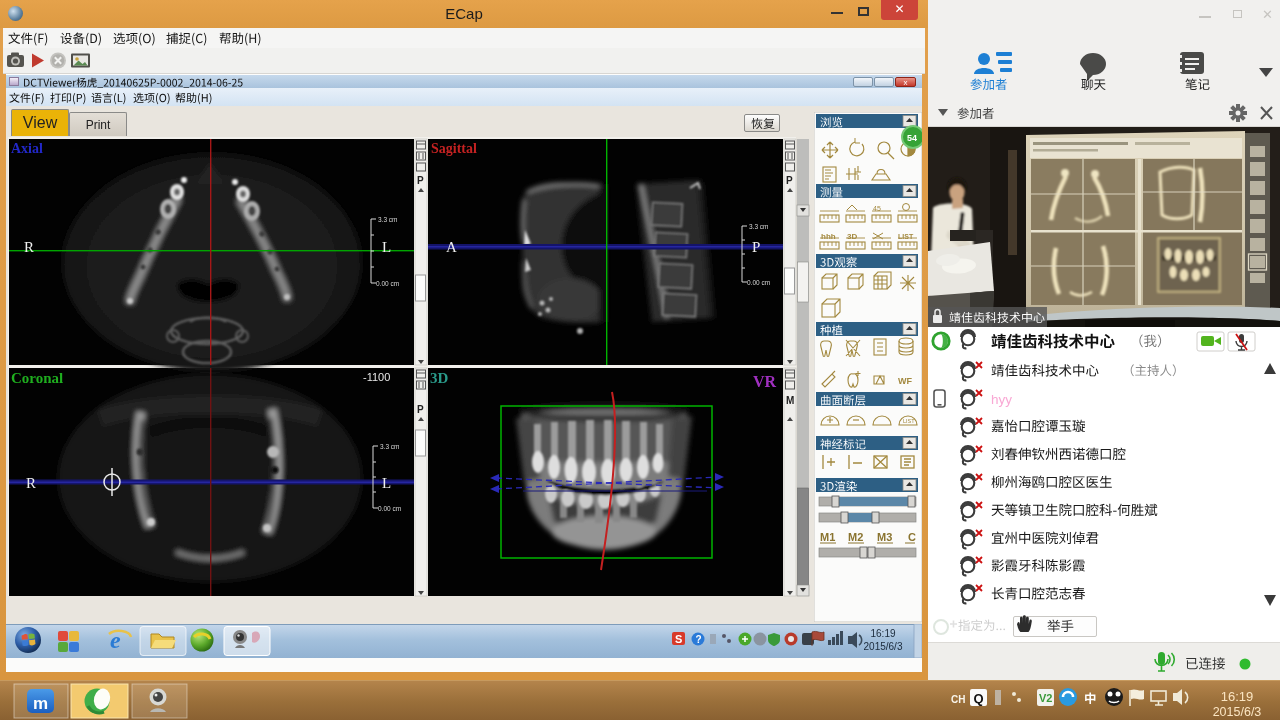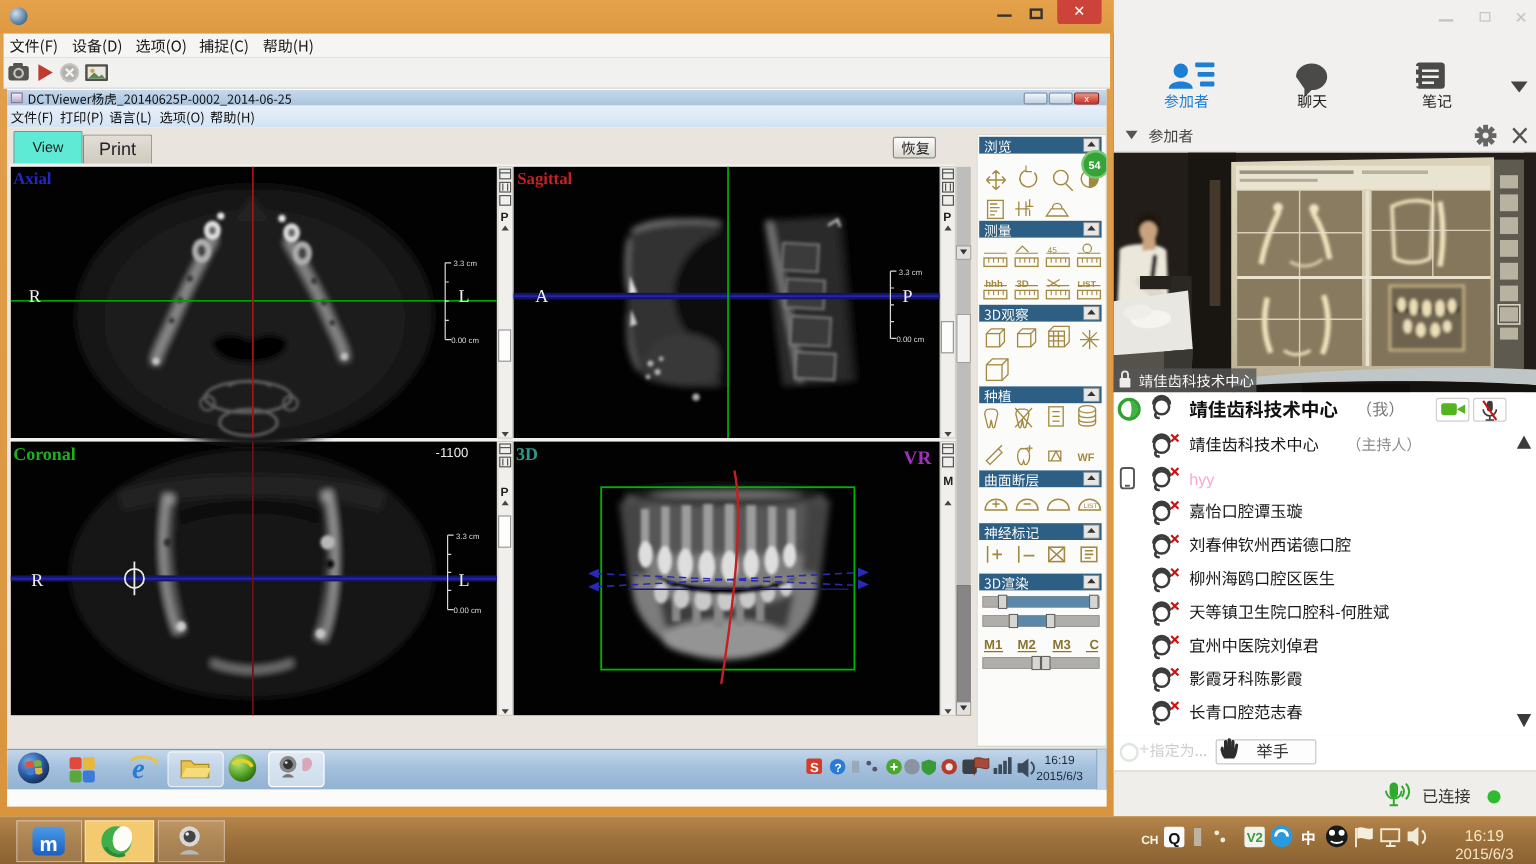--- a/index.html
+++ b/index.html
@@ -6,20 +6,21 @@
 .ab{position:absolute}
 #stage{position:absolute;left:0;top:0;width:1280px;height:720px}
 </style></head>
 <body>
 <div id="stage">
 
 <div class="ab" style="left:0;top:0;width:928px;height:680px;background:linear-gradient(#e2a04c,#d9953e)"></div>
 
 <div class="ab" style="left:0;top:0;width:928px;height:28px;background:linear-gradient(#e5a24b,#dd9a42)"></div>
 <div class="ab" style="left:8px;top:6px;width:15px;height:15px;border-radius:50%;background:radial-gradient(circle at 35% 35%,#cfe0ee,#5b7f9e 60%,#2e4a63)"></div>
+<div class="ab" style="left:0;top:5px;width:928px;text-align:center;font-size:15px;color:#1c1c1c">ECap</div>
 <div class="ab" style="left:831px;top:12px;width:12px;height:2px;background:#333"></div>
 <div class="ab" style="left:858px;top:7px;width:11px;height:9px;border:2px solid #333"></div>
 <div class="ab" style="left:881px;top:0;width:37px;height:20px;background:#cc4439;border-radius:0 0 3px 3px;color:#fff;text-align:center;font-size:12px;line-height:19px">✕</div>
 
 <div class="ab" style="left:3px;top:28px;width:922px;height:20px;background:#f5f5f4"></div>
 
 <div class="ab" style="left:3px;top:48px;width:922px;height:26px;background:#f1f1ef;border-bottom:1px solid #d8d6d2"></div>
 <svg class="ab" style="left:6px;top:51px" width="100" height="20" viewBox="0 0 100 20">
   <g fill="#55544f">
         <rect x="1" y="4" width="17" height="12" rx="2"></rect>
@@ -46,22 +47,22 @@
 <div class="ab" style="left:6px;top:75px;width:916px;height:13px;background:linear-gradient(#c6d9ec,#a9c3dd)"></div>
 <div class="ab" style="left:9px;top:77px;width:10px;height:9px;background:linear-gradient(#f3eef8,#b9a8cc);border:1px solid #8a7a9c"></div>
 
 <div class="ab" style="left:853px;top:77px;width:20px;height:10px;background:linear-gradient(#f2f6fa,#c2d2e2);border:1px solid #7d93a8;border-radius:2px"></div>
 <div class="ab" style="left:874px;top:77px;width:20px;height:10px;background:linear-gradient(#f2f6fa,#c2d2e2);border:1px solid #7d93a8;border-radius:2px"></div>
 <div class="ab" style="left:895px;top:77px;width:21px;height:10px;background:linear-gradient(#e89387,#c3372a);border:1px solid #8e2417;border-radius:2px;color:#fff;font-size:8px;line-height:9px;text-align:center">x</div>
 <div class="ab" style="left:6px;top:88px;width:916px;height:18px;background:linear-gradient(#e8f0f9,#d3e3f3)"></div>
 
 <div class="ab" style="left:6px;top:106px;width:916px;height:518px;background:#e9e5de"></div>
 
-<div class="ab" style="left:11px;top:109px;width:58px;height:28px;background:#5eead4;border:1px solid #8a8a88;border-bottom:none;border-radius:2px 2px 0 0;font-size:12px;color:#222;text-align:center;line-height:26px">View</div>
-<div class="ab" style="left:69px;top:112px;width:58px;height:25px;background:linear-gradient(#e3ded6,#cfc9bf);border:1px solid #8a8a88;border-bottom:none;border-radius:2px 2px 0 0;font-size:15px;color:#222;text-align:center;line-height:24px">Print</div>
+<div class="ab" style="left:11px;top:109px;width:58px;height:28px;background:#eab308;border:1px solid #8a8a88;border-bottom:none;border-radius:2px 2px 0 0;font-size:16px;color:#222;text-align:center;line-height:26px">View</div>
+<div class="ab" style="left:69px;top:112px;width:58px;height:25px;background:linear-gradient(#e3ded6,#cfc9bf);border:1px solid #8a8a88;border-bottom:none;border-radius:2px 2px 0 0;font-size:12px;color:#222;text-align:center;line-height:24px">Print</div>
 
 <div class="ab" style="left:744px;top:114px;width:36px;height:18px;background:linear-gradient(#fdfdfd,#dcd8d0);border:1px solid #8a8a88;border-radius:2px"></div>
 
 <svg class="ab" style="left:8px;top:136px" width="802" height="462" viewBox="8 136 802 462">
 <defs>
  <filter id="b1" x="-30%" y="-30%" width="160%" height="160%">
           <feGaussianBlur stdDeviation="1.2"></feGaussianBlur>
         </filter>
  <filter id="b2" x="-30%" y="-30%" width="160%" height="160%">
           <feGaussianBlur stdDeviation="2.5"></feGaussianBlur>

